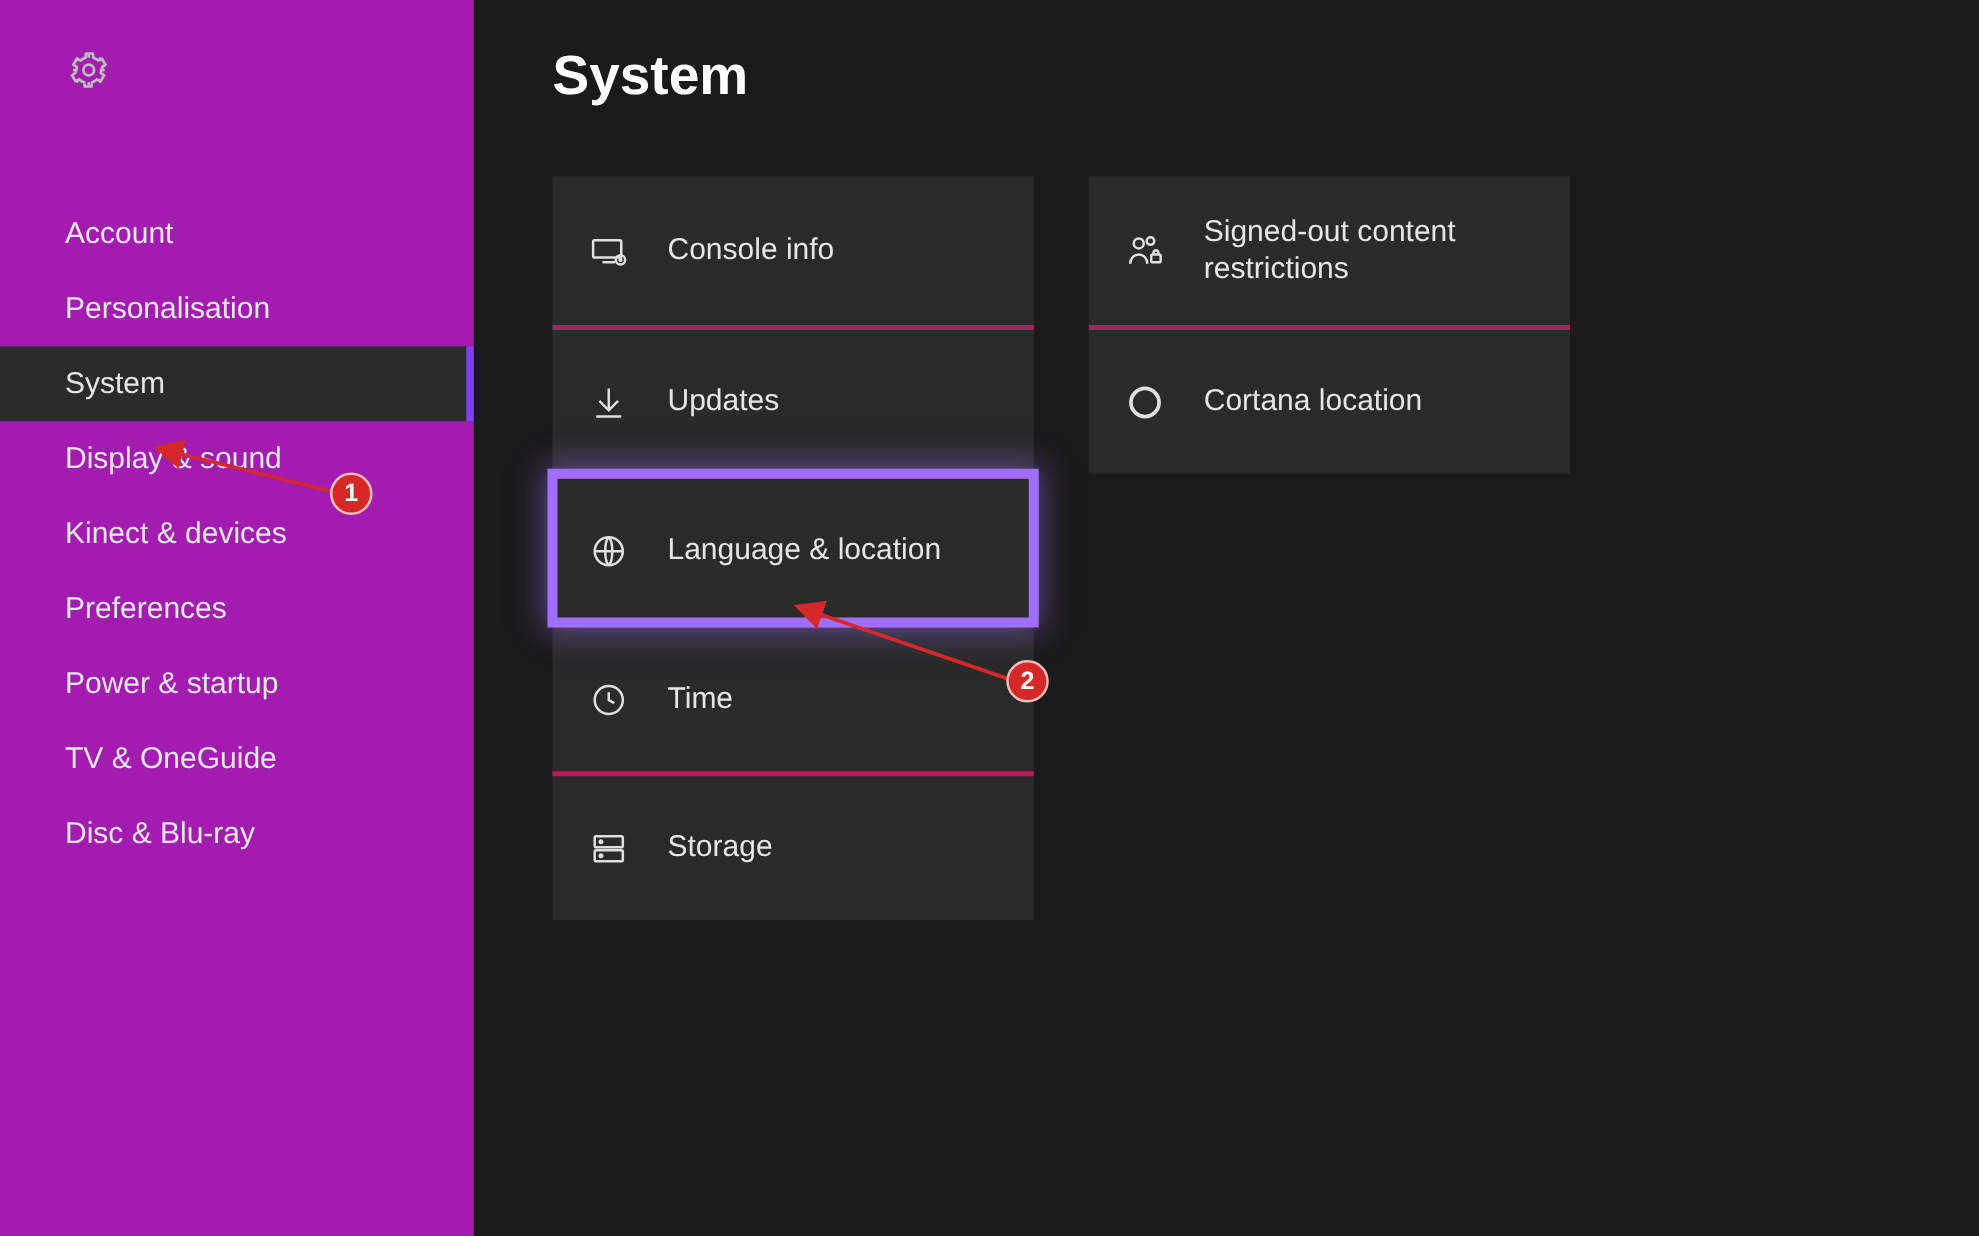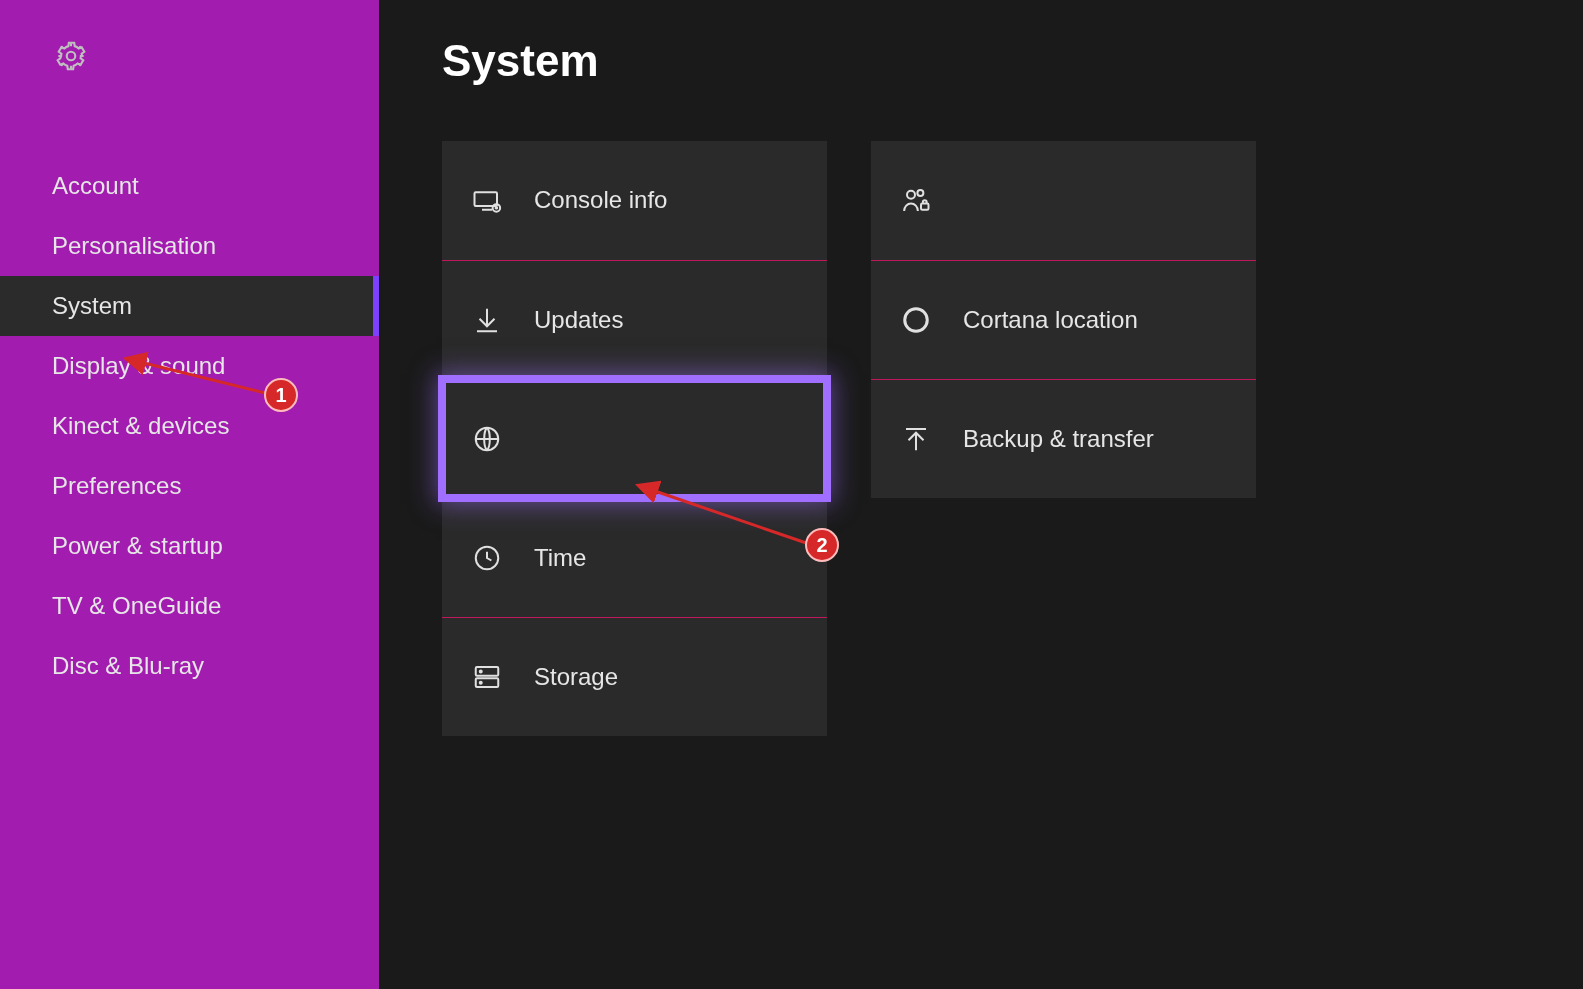--- a/index.html
+++ b/index.html
@@ -87,21 +87,21 @@
     gap: 0;
   }
   .tile {
     background: #2a2a2a;
     height: 119px;
     display: flex;
     align-items: center;
     padding-left: 28px;
     gap: 30px;
     cursor: pointer;
-    border-top: 1px solid #be185d;
+    border-top: 4px solid #be185d;
   }
   .tile:first-child { border-top: none; }
   .tile .icon-slot {
     width: 34px;
     height: 34px;
     display: flex;
     align-items: center;
     justify-content: center;
   }
   .tile-label {
@@ -227,20 +227,21 @@
 
         <div class="tile highlighted">
           <span class="icon-slot">
             <svg class="tile-icon-svg" viewBox="0 0 24 24">
               <circle cx="12" cy="12" r="9"></circle>
               <path d="M3 12h18"></path>
               <path d="M12 3c3 3 3 15 0 18"></path>
               <path d="M12 3c-3 3-3 15 0 18"></path>
             </svg>
           </span>
+          <span class="tile-label">Language &amp; location</span>
         </div>
 
         <div class="tile">
           <span class="icon-slot">
             <svg class="tile-icon-svg" viewBox="0 0 24 24">
               <circle cx="12" cy="12" r="9"></circle>
               <path d="M12 7v5l3.5 2"></path>
             </svg>
           </span>
           <span class="tile-label">Time</span>
@@ -265,41 +266,32 @@
         <div class="tile">
           <span class="icon-slot">
             <svg class="tile-icon-svg" viewBox="0 0 24 24">
               <circle cx="8" cy="7" r="3.2"></circle>
               <path d="M2.5 20c0-3.5 2.6-6 5.5-6s5.5 2.5 5.5 6"></path>
               <circle cx="15.5" cy="5.5" r="2.4"></circle>
               <rect x="16" y="14" width="6" height="5" rx="1"></rect>
               <path d="M17.5 14v-1.2a1.5 1.5 0 0 1 3 0V14"></path>
             </svg>
           </span>
+          <span class="tile-label">Signed-out content restrictions</span>
         </div>
 
         <div class="tile">
           <span class="icon-slot">
             <svg class="tile-icon-svg" viewBox="0 0 24 24">
               <circle cx="12" cy="12" r="9" stroke-width="2.4"></circle>
             </svg>
           </span>
           <span class="tile-label">Cortana location</span>
         </div>
 
-        <div class="tile">
-          <span class="icon-slot">
-            <svg class="tile-icon-svg" viewBox="0 0 24 24">
-              <path d="M12 21V7"></path>
-              <path d="M6 13l6-6 6 6"></path>
-              <path d="M4 4h16"></path>
-            </svg>
-          </span>
-          <span class="tile-label">Backup &amp; transfer</span>
-        </div>
 
       </div>
     </div>
 
   </main>
 
   <div class="annot" style="left:0; top:0; width:1583px; height:989px;">
 
     <svg class="arrow-svg" style="left:128px; top:350px;" width="160" height="60" viewBox="0 0 160 60">
       <defs>

